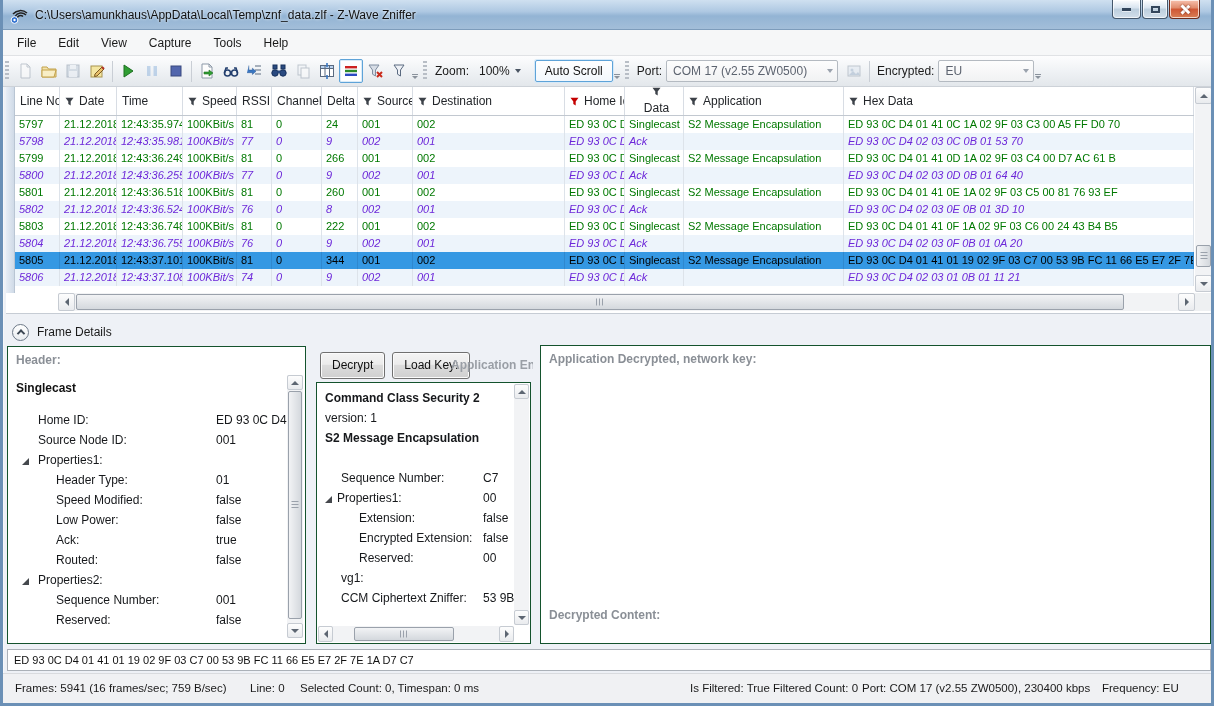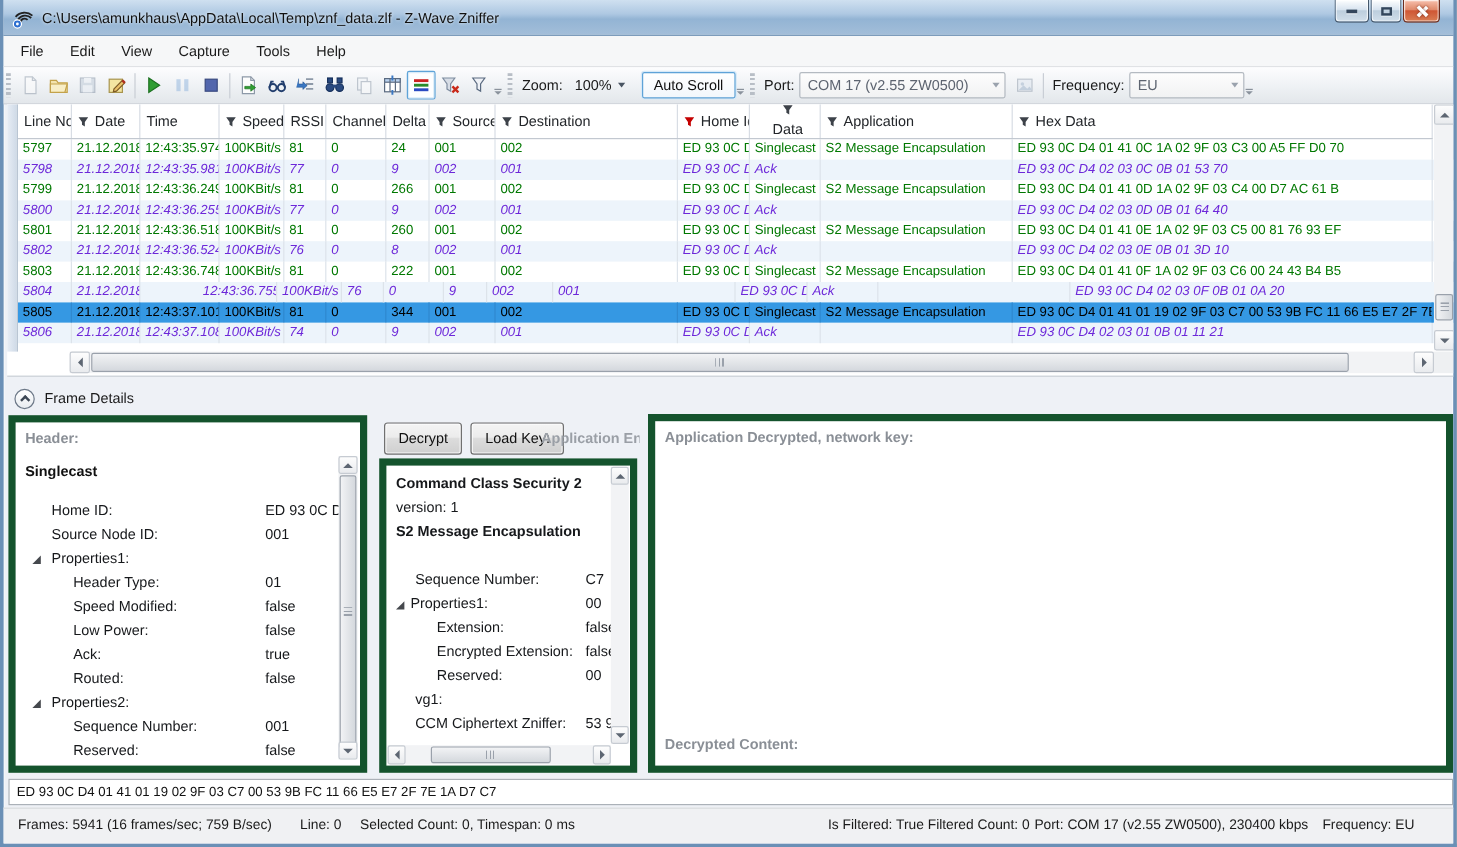--- a/index.html
+++ b/index.html
@@ -75,21 +75,21 @@
   .sb-thumb.h{background:linear-gradient(180deg,#f2f3f5,#d4d8dd);}
   .sb-thumb .gripmark{position:absolute;left:50%;top:50%;transform:translate(-50%,-50%);width:8px;height:7px;
     background:repeating-linear-gradient(90deg,#9aa1ab 0 1px,transparent 1px 3px);}
   .sb-thumb.v .gripmark{width:7px;height:8px;background:repeating-linear-gradient(180deg,#9aa1ab 0 1px,transparent 1px 3px);}
   .corner{position:absolute;background:#eef0f2;}
   
   .fd-header{position:absolute;left:3px;top:320px;height:24px;display:flex;align-items:center;}
   .collapse-btn{width:17px;height:17px;border:1px solid #6d7988;border-radius:50%;margin-left:6px;background:linear-gradient(180deg,#fff,#e8ecf0);display:flex;align-items:center;justify-content:center;}
   .chev-up{width:6px;height:6px;border-top:2px solid #3c4754;border-left:2px solid #3c4754;transform:rotate(45deg) translate(1px,1px);}
   .fd-title{font-size:12px;color:#1a1a1a;margin-left:8px;}
-  .panel{position:absolute;background:#fff;border:6px solid #14532d;}
+  .panel{position:absolute;background:#fff;border:1px solid #14532d;}
   .left-panel{left:4px;top:346px;width:299px;height:298px;overflow:hidden;}
   .gray-label{font-size:12px;font-weight:bold;color:#8a8f96;padding:6px 0 0 8px;}
   .frame-type{font-size:12px;font-weight:bold;color:#111;padding:14px 0 0 8px;}
   .tree{position:absolute;left:0;width:100%;}
   .left-panel .tree{top:64px;}
   .trow{position:relative;height:20px;font-size:12px;color:#16181b;}
   .trow .lab{position:absolute;top:2px;white-space:nowrap;}
   .trow .val{position:absolute;top:2px;white-space:nowrap;}
   .left-panel .trow .val{left:208px;}
   .expander{position:absolute;top:7px;width:0;height:0;border-left:7px solid transparent;border-bottom:7px solid #45484d;}
@@ -289,21 +289,21 @@
       <span class="caret"></span>
     </div>
     <div class="tbtn disabled" style="margin-left:4px">
         <svg class="icon18" viewBox="0 0 18 18">
           <rect x="3" y="4" width="12" height="10" fill="#dfe7f0" stroke="#8d99a8"></rect>
           <circle cx="7" cy="8" r="1.5" fill="#9ab0c8"></circle>
           <path d="M4 13l4-4 3 3 2-2 2 3z" fill="#9ab0c8"></path>
         </svg>
       </div>
     <div class="tsep"></div>
-    <span class="tlabel">Frequency:</span>
+    <span class="tlabel">Encrypted:</span>
     <div class="combo freq">
       <span>EU</span>
       <span class="caret"></span>
     </div>
     <div class="overflow">
         <b></b>
         <i></i>
       </div>
   </div>
 
@@ -492,21 +492,21 @@
           <div class="gcell" style="width: 55px;">001</div>
           <div class="gcell" style="width: 152px;">002</div>
           <div class="gcell" style="width: 60px;">ED 93 0C D4</div>
           <div class="gcell" style="width: 59px;">Singlecast</div>
           <div class="gcell" style="width: 160px;">S2 Message Encapsulation</div>
           <div class="gcell" style="width: 350px;">ED 93 0C D4 01 41 0F 1A 02 9F 03 C6 00 24 43 B4 B5</div>
         </div>
         <div class="grow ack">
           <div class="gcell" style="width: 45px;">5804</div>
           <div class="gcell" style="width: 57px;">21.12.2018</div>
-          <div class="gcell" style="width: 66px; margin-left: 48px;">12:43:36.755</div>
+          <div class="gcell" style="width: 66px;">12:43:36.755</div>
           <div class="gcell" style="width: 54px;">100KBit/s</div>
           <div class="gcell" style="width: 35px;">76</div>
           <div class="gcell" style="width: 50px;">0</div>
           <div class="gcell" style="width: 36px;">9</div>
           <div class="gcell" style="width: 55px;">002</div>
           <div class="gcell" style="width: 152px;">001</div>
           <div class="gcell" style="width: 60px;">ED 93 0C D4</div>
           <div class="gcell" style="width: 59px;">Ack</div>
           <div class="gcell" style="width: 160px;"></div>
           <div class="gcell" style="width: 350px;">ED 93 0C D4 02 03 0F 0B 01 0A 20</div>

